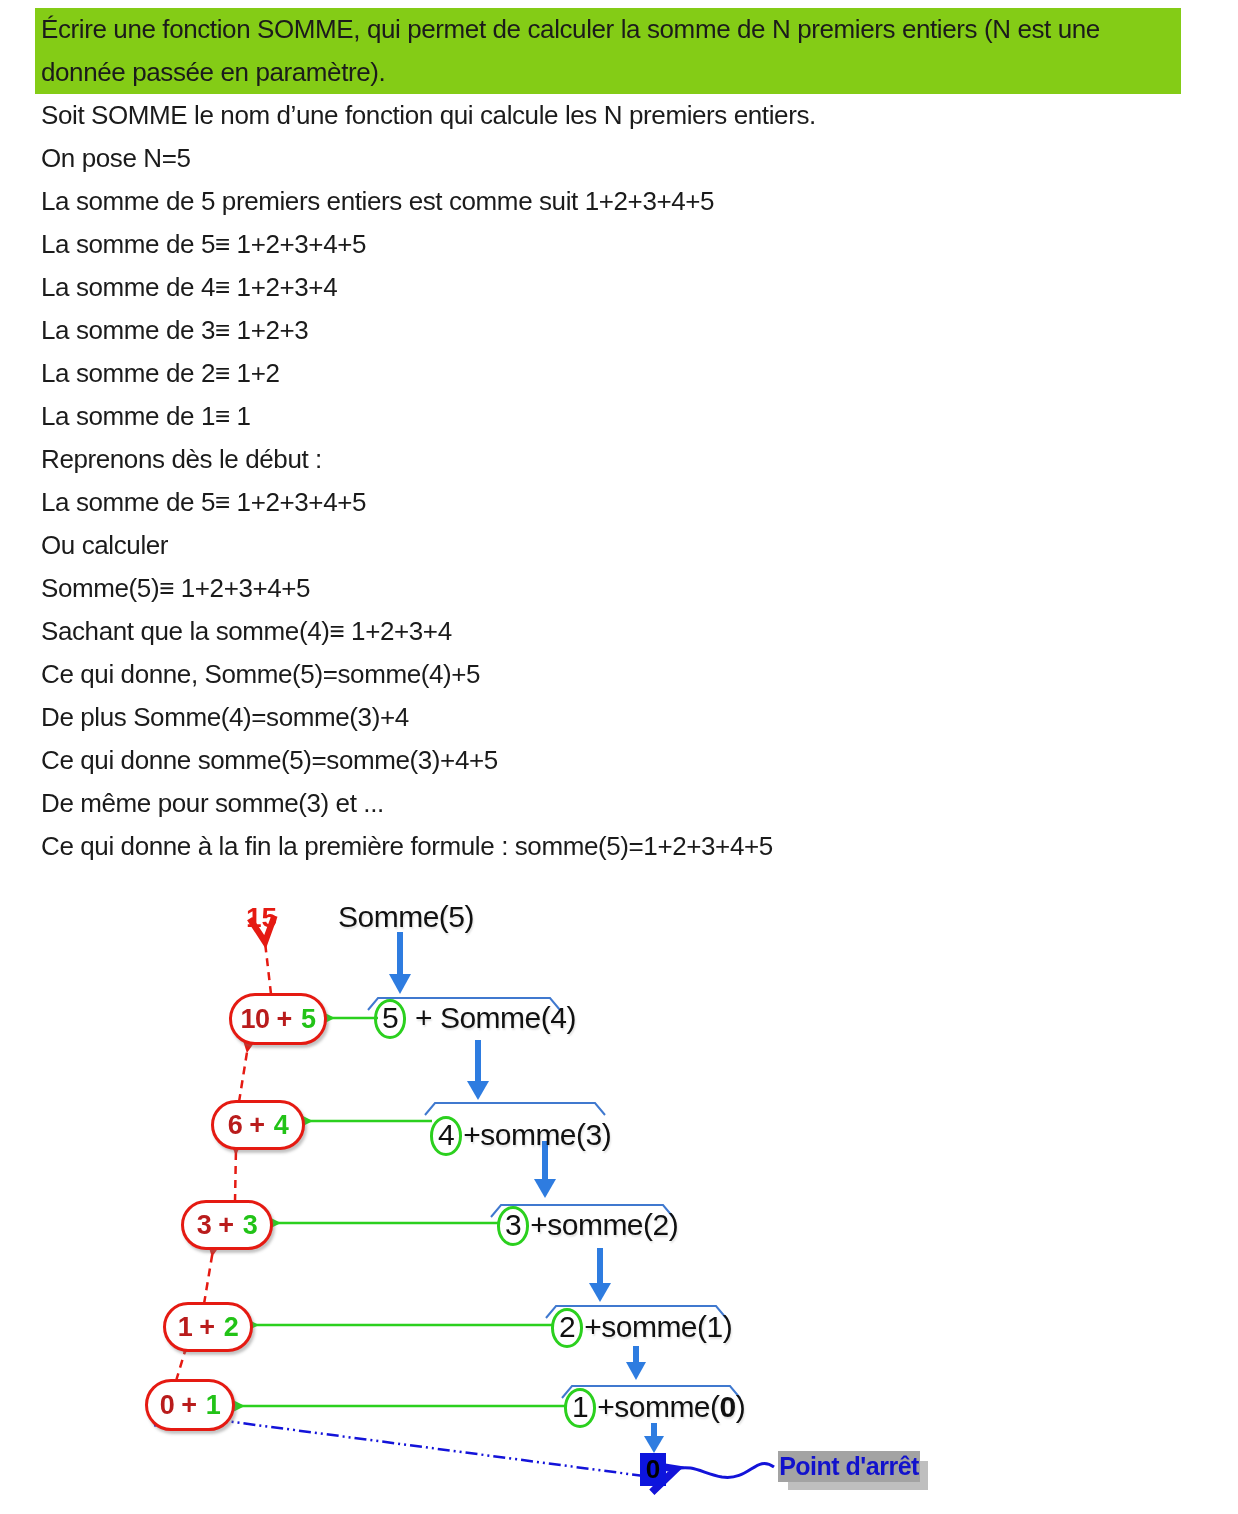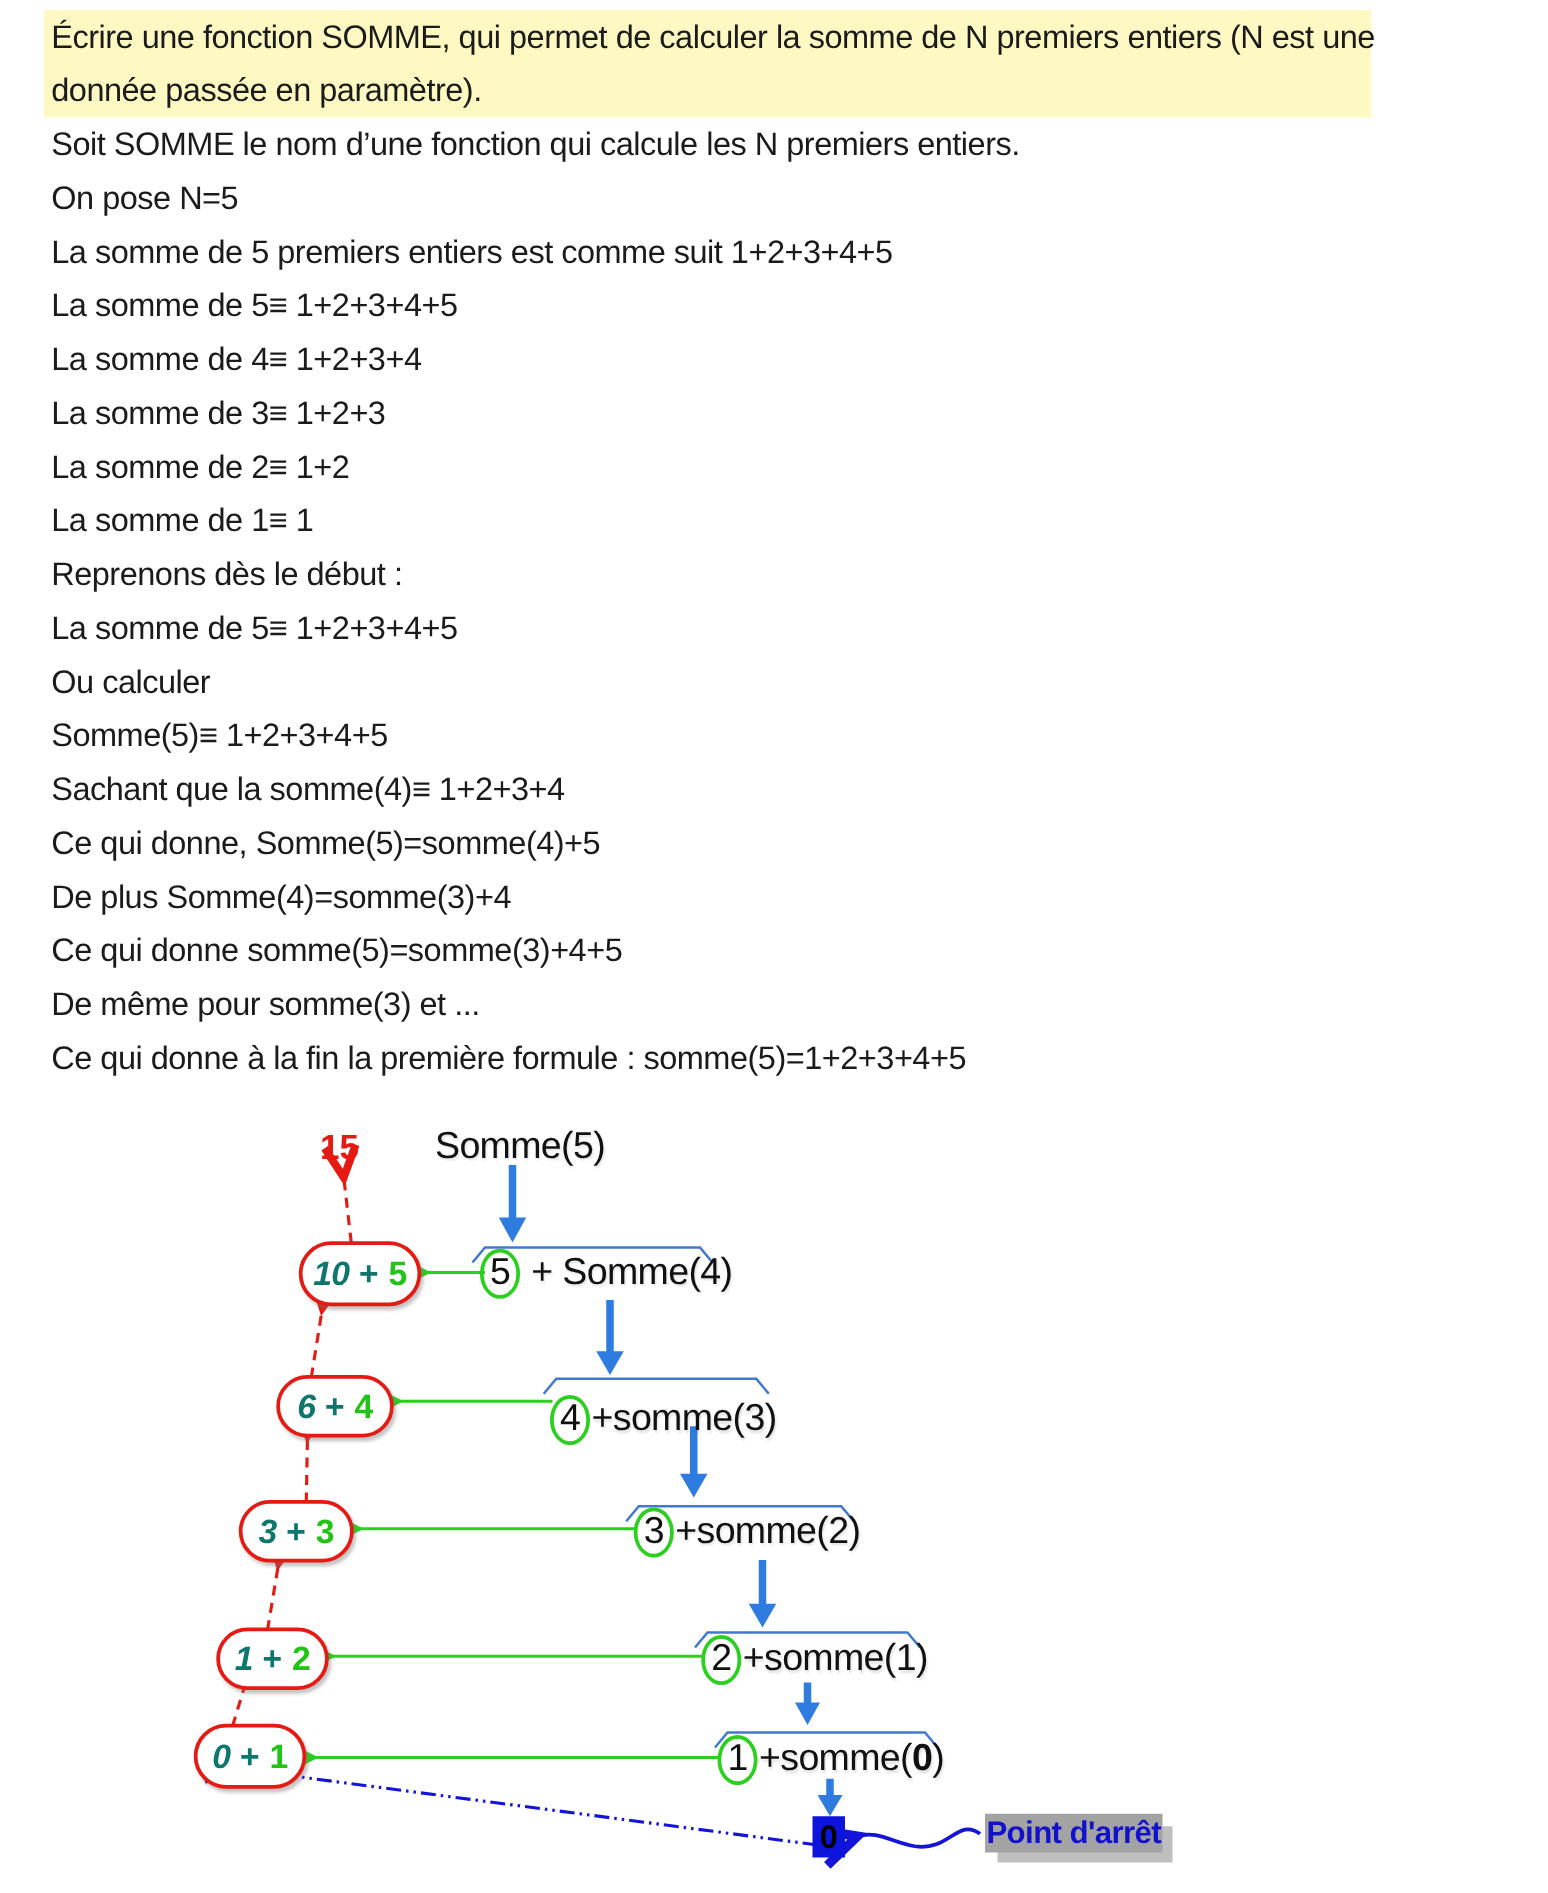--- a/index.html
+++ b/index.html
@@ -1,34 +1,34 @@
 <!DOCTYPE html>
 <html><head>
 <meta charset="utf-8">
 <style>
   html,body{margin:0;padding:0;background:#ffffff;}
   .page{position:relative;width:1238px;height:1514px;background:#ffffff;overflow:hidden;
         font-family:"Liberation Sans","DejaVu Sans",sans-serif;color:#1b1b1b;}
   
   .doc{position:absolute;left:35px;top:8px;width:1182px;font-size:26px;
        letter-spacing:-0.4px;line-height:43px;white-space:nowrap;}
-  .hl{background:#fef9c3;width:1062px;box-sizing:border-box;}
+  .hl{background:#84cc16;width:1146px;box-sizing:border-box;}
   .dl{height:43px;padding-left:6px;}
   
-  .diagram{position:absolute;left:18px;top:880px;width:991px;height:634px;}
+  .diagram{position:absolute;left:8px;top:880px;width:991px;height:634px;}
   .diagram svg{position:absolute;left:0;top:0;}
   .dg-abs{position:absolute;white-space:nowrap;}
   .result{left:238px;top:22px;font-size:28px;font-weight:bold;color:#e51a12;}
   .root{left:330px;top:20px;font-size:30px;letter-spacing:-0.5px;color:#111;
         text-shadow:1px 2px 2px rgba(0,0,0,0.12);}
   .oval{border:3px solid #e51a12;border-radius:26px;background:#fff;
         box-shadow:2px 3px 3px rgba(120,120,120,0.45);
         display:flex;align-items:center;justify-content:center;
         font-size:27px;font-weight:bold;letter-spacing:-0.5px;}
-  .ored{color:#0f766e;font-style:italic;}
+  .ored{color:#b91c1c;}
   .ogrn{color:#22c317;margin-left:9px;}
   .expr{font-size:30px;letter-spacing:-0.5px;color:#111;
         text-shadow:1px 2px 2px rgba(0,0,0,0.12);}
   .circ{display:inline-block;border:3px solid #2bd01e;border-radius:50%;
         padding:0px 5px 2px 5px;margin-right:1px;line-height:1.05;text-shadow:none;}
   .expr b{font-weight:bold;}
   .stop-square{left:632px;top:573px;width:26px;height:33px;background:#0d15dd;
         display:flex;align-items:center;justify-content:center;
         font-size:26px;font-weight:bold;color:#000;}
   .stop-label{left:770px;top:571px;width:142px;height:31px;background:#a3a3a3;

